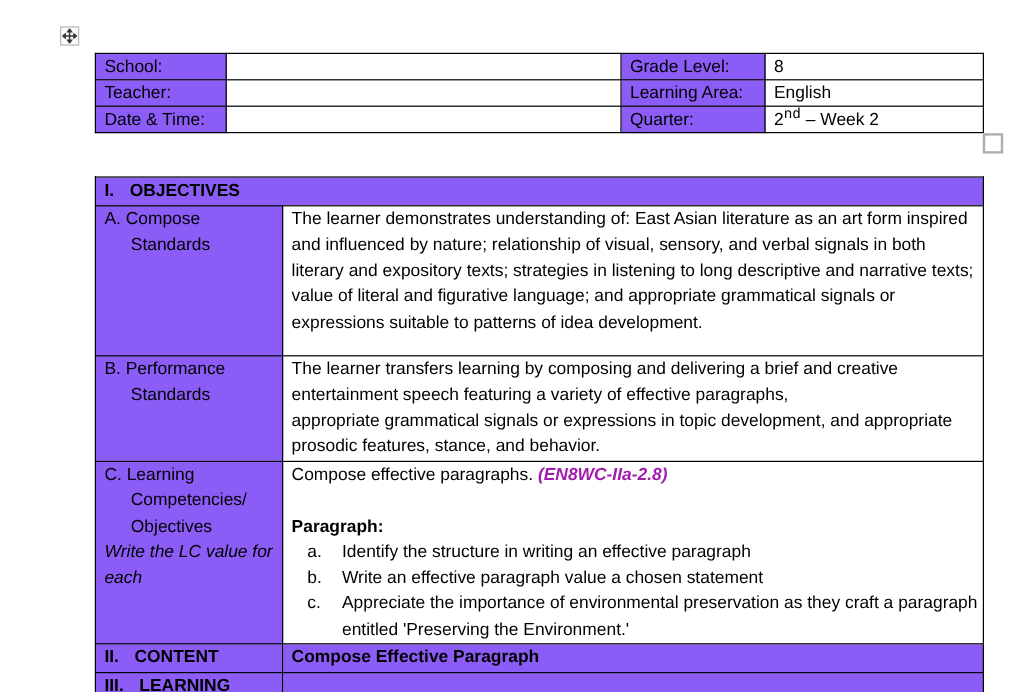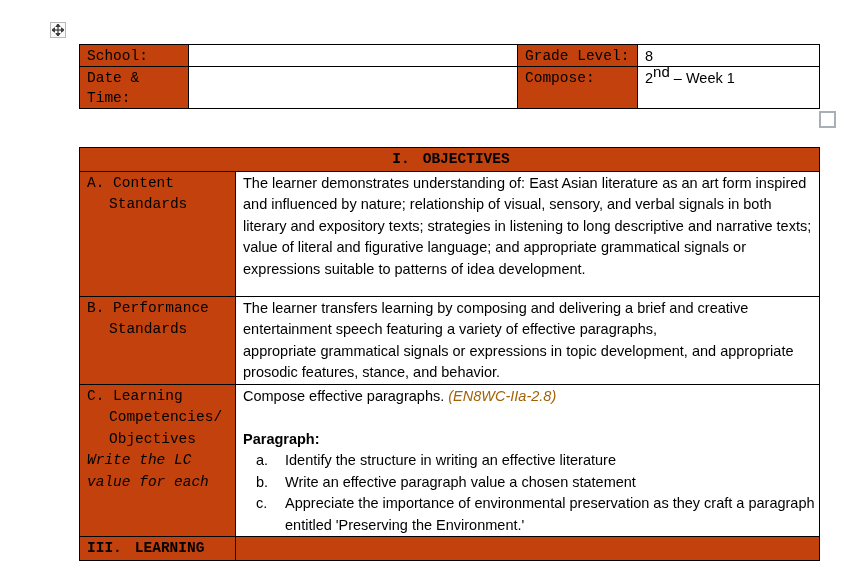--- a/index.html
+++ b/index.html
@@ -22,36 +22,36 @@
   .resize-handle {
     position:absolute; left:819px; top:111px; width:13px; height:13px;
     border:2px solid #a9afb6; background:#ffffff; cursor:nwse-resize;
   }
 
   table { border-collapse:collapse; position:absolute; table-layout:fixed; }
   td {
     border:1px solid #000; vertical-align:top; box-sizing:border-box;
     padding:1px 4px 0 7px; font-size:14.5px; line-height:21.5px;
   }
-  .blue { background:#c2410c;font-family:Liberation Mono, monospace; }
+  .blue { background:#8b5cf6; }
   .bold { font-weight:bold; }
 
   
   .info-table { left:79px; top:44px; width:740px; }
   .info-table td { height:21px; line-height:20px; }
 
-  sup.ord { font-size:15px; line-height:0; vertical-align:super; }
+  sup.ord { font-size:12px; line-height:0; vertical-align:super;font-family:Liberation Mono, monospace; }
 
   
   .obj-table { left:79px; top:147px; width:740px; }
   .roman { display:inline-block; margin-right:13px; }
   .label-cell .indent { padding-left:22px; }
   .label-note { font-style:italic; }
   .cell-text { white-space:pre-wrap; }
-  .code-red { color:#a16207; font-style:italic; }
+  .code-red { color:#a21caf; font-style:italic;font-weight:bold; }
   .blank-line { height:21.5px; }
   .obj-item { display:flex; margin-left:13px; }
   .obj-marker { width:29px; flex:0 0 29px; }
   .obj-text { flex:1; }
 </style>
 </head>
 <body>
 
 <div class="page">
 
@@ -87,53 +87,67 @@
       </td>
       <td class="blue">
         <span>Grade Level:</span>
       </td>
       <td>
         <span>8</span>
       </td>
     </tr>
     <tr>
       <td class="blue">
+        <span>Teacher:</span>
+      </td>
+      <td>
+        <span></span>
+      </td>
+      <td class="blue">
+        <span>Learning Area:</span>
+      </td>
+      <td>
+        <span>English</span>
+      </td>
+    </tr>
+    <tr>
+      <td class="blue">
         <span>Date &amp; Time:</span>
       </td>
       <td>
         <span></span>
       </td>
       <td class="blue">
-        <span>Compose:</span>
-      </td>
-      <td>
-        <span><span>2</span><sup class="ord">nd</sup><span style="white-space:pre;"> – Week 1</span></span>
+        <span>Quarter:</span>
+      </td>
+      <td>
+        <span><span>2</span><sup class="ord">nd</sup><span style="white-space:pre;"> – Week 2</span></span>
       </td>
     </tr>
   </tbody>
     </table>
 
   <div class="resize-handle"></div>
 
   <table class="obj-table">
     <colgroup>
       <col style="width:156px">
         <col style="width:584px">
     </colgroup>
 
     <tbody>
         <tr>
-      <td colspan="2" class="blue bold" style="height:21px;text-align:center;">
+      <td colspan="2" class="blue bold" style="height:21px;">
         <span class="roman">I.</span><span>OBJECTIVES</span>
       </td>
     </tr>
 
     <tr>
       <td class="blue label-cell" style="height:125px;">
-        <div>A. Content</div>
+        <div>A. Compose</div>
         <div class="indent">Standards</div>
       </td>
       <td>
         <div class="cell-text">The learner demonstrates understanding of: East Asian literature as an art form inspired and influenced by nature; relationship of visual, sensory, and verbal signals in both literary and expository texts; strategies in listening to long descriptive and narrative texts; value of literal and figurative language; and appropriate grammatical signals or expressions suitable to patterns of idea development.</div>
       </td>
     </tr>
 
     <tr>
       <td class="blue label-cell" style="height:85px;margin-top:24px;">
         <div>B. Performance</div>
@@ -151,33 +165,41 @@
         <div class="indent">Competencies/</div>
         <div class="indent">Objectives</div>
         <div class="label-note">Write the LC value for each</div>
       </td>
       <td>
         <div><span style="white-space:pre;">Compose effective paragraphs. </span><span class="code-red">(EN8WC-IIa-2.8)</span></div>
         <div class="blank-line"></div>
         <div class="bold">Paragraph:</div>
         <div class="obj-item">
           <span class="obj-marker">a.</span>
-          <span class="obj-text">Identify the structure in writing an effective literature</span>
+          <span class="obj-text">Identify the structure in writing an effective paragraph</span>
         </div>
         <div class="obj-item">
           <span class="obj-marker">b.</span>
           <span class="obj-text">Write an effective paragraph value a chosen statement</span>
         </div>
         <div class="obj-item">
           <span class="obj-marker">c.</span>
           <span class="obj-text">Appreciate the importance of environmental preservation as they craft a paragraph entitled 'Preserving the Environment.'</span>
         </div>
       </td>
     </tr>
 
+    <tr>
+      <td class="blue bold" style="height:21px;">
+        <span class="roman">II.</span><span>CONTENT</span>
+      </td>
+      <td class="blue bold">
+        <span>Compose Effective Paragraph</span>
+      </td>
+    </tr>
 
     <tr>
       <td class="blue bold" style="height:24px;">
         <span class="roman">III.</span><span>LEARNING</span>
       </td>
       <td class="blue">
         <span></span>
       </td>
     </tr>
   </tbody>

